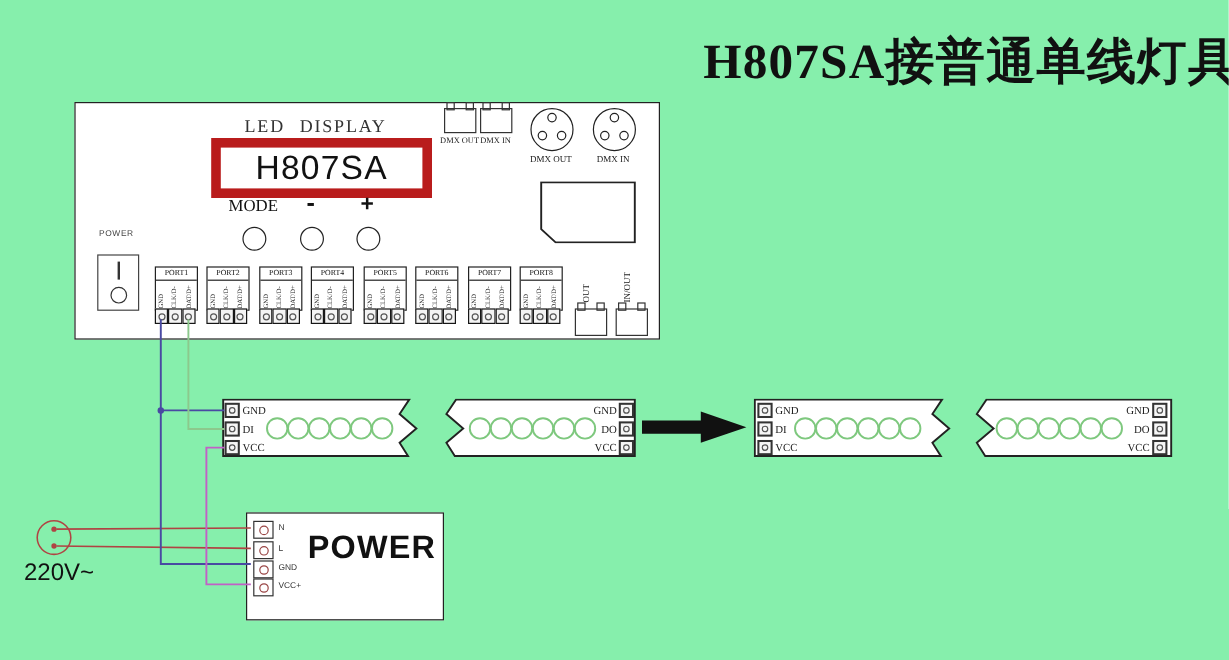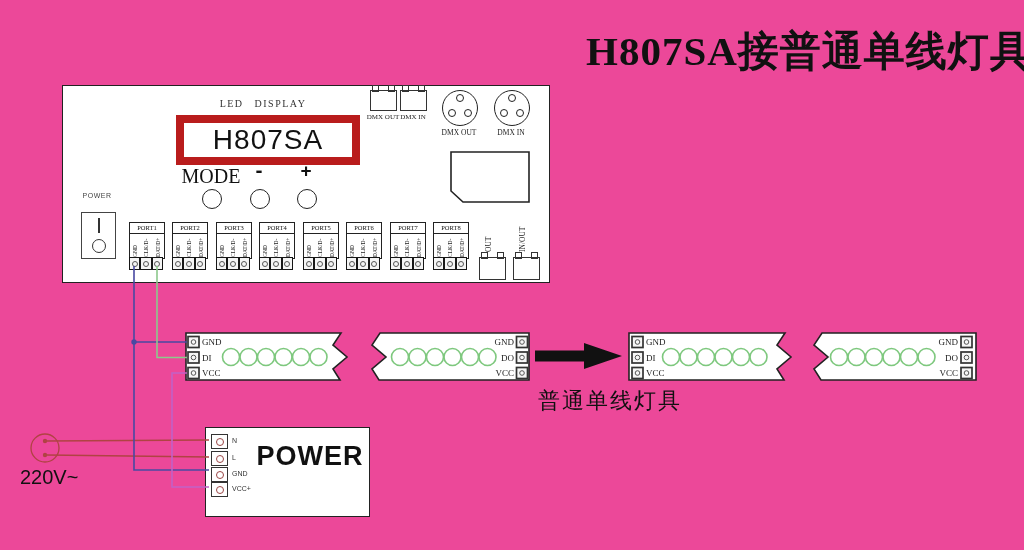--- a/index.html
+++ b/index.html
@@ -1,30 +1,30 @@
 <!DOCTYPE html>
 <html><head>
 <meta charset="utf-8">
 <style>
   html,body{margin:0;padding:0;background:#fff;}
-  #stage{position:relative;width:1024px;height:550px;background:#ec4899;overflow:hidden;
+  #stage{position:relative;width:1024px;height:550px;background:#86efac;overflow:hidden;
          font-family:"Liberation Sans",sans-serif;color:#111;}
   .abs{position:absolute;}
   .ser{font-family:"Liberation Serif",serif;}
   .ctr{text-align:center;}
 
   
   #title{left:586px;top:24px;font:700 41px "Liberation Serif",serif;letter-spacing:1px;white-space:nowrap;}
 
   
   #controller{left:62px;top:85px;width:486px;height:196px;border:1.6px solid #222;background:#fff;}
-  #led-display-label{left:138px;top:12px;width:124px;font-size:10px;letter-spacing:1.5px;word-spacing:7px;color:#333;}
+  #led-display-label{left:138px;top:12px;width:124px;font-size:15px;letter-spacing:1.5px;word-spacing:7px;color:#333;}
   #display{left:113px;top:29px;width:168px;height:34px;border:8px solid #b91c1c;line-height:34px;
            font-size:28px;letter-spacing:1px;font-weight:500;}
-  #mode-label{left:115px;top:79px;width:66px;font-size:20px;}
+  #mode-label{left:115px;top:79px;width:66px;font-size:14px;}
   #minus-label{left:186px;top:72px;width:20px;font-size:21px;font-weight:700;}
   #plus-label{left:233px;top:74px;width:20px;font-size:19px;font-weight:700;}
   .btn{width:18px;height:18px;border:1.6px solid #222;border-radius:50%;top:103px;}
   #power-label{left:14px;top:106px;width:40px;font-size:7px;color:#444;letter-spacing:.5px;}
   #power-switch{left:18px;top:126px;width:33px;height:45px;border:1.5px solid #444;}
   #power-switch .bar{position:absolute;left:50%;top:5px;width:2px;height:15px;background:#333;transform:translateX(-50%);}
   #power-switch .dot{position:absolute;left:50%;bottom:5px;width:12px;height:12px;border:1.5px solid #333;border-radius:50%;transform:translateX(-50%);}
 
   
   .rj45{width:25px;height:19px;border:1.6px solid #333;background:#fff;}
@@ -365,21 +365,20 @@
     <g fill="none" stroke-width="1.6" stroke="#7ec87e">
       <circle cx="29" cy="25" r="8.5"></circle>
         <circle cx="46.5" cy="25" r="8.5"></circle>
         <circle cx="64" cy="25" r="8.5"></circle>
       <circle cx="81.5" cy="25" r="8.5"></circle>
         <circle cx="99" cy="25" r="8.5"></circle>
         <circle cx="116.5" cy="25" r="8.5"></circle>
     </g>
   </svg>
 
-  <div id="arrow-caption" class="abs">普通单线灯具</div>
 
   <div id="psu" class="abs">
     <div class="abs psu-term" style="top:6px;">
         <i></i>
       </div>
     <div class="abs psu-term" style="top:23px;">
         <i></i>
       </div>
     <div class="abs psu-term" style="top:39px;">
         <i></i>

